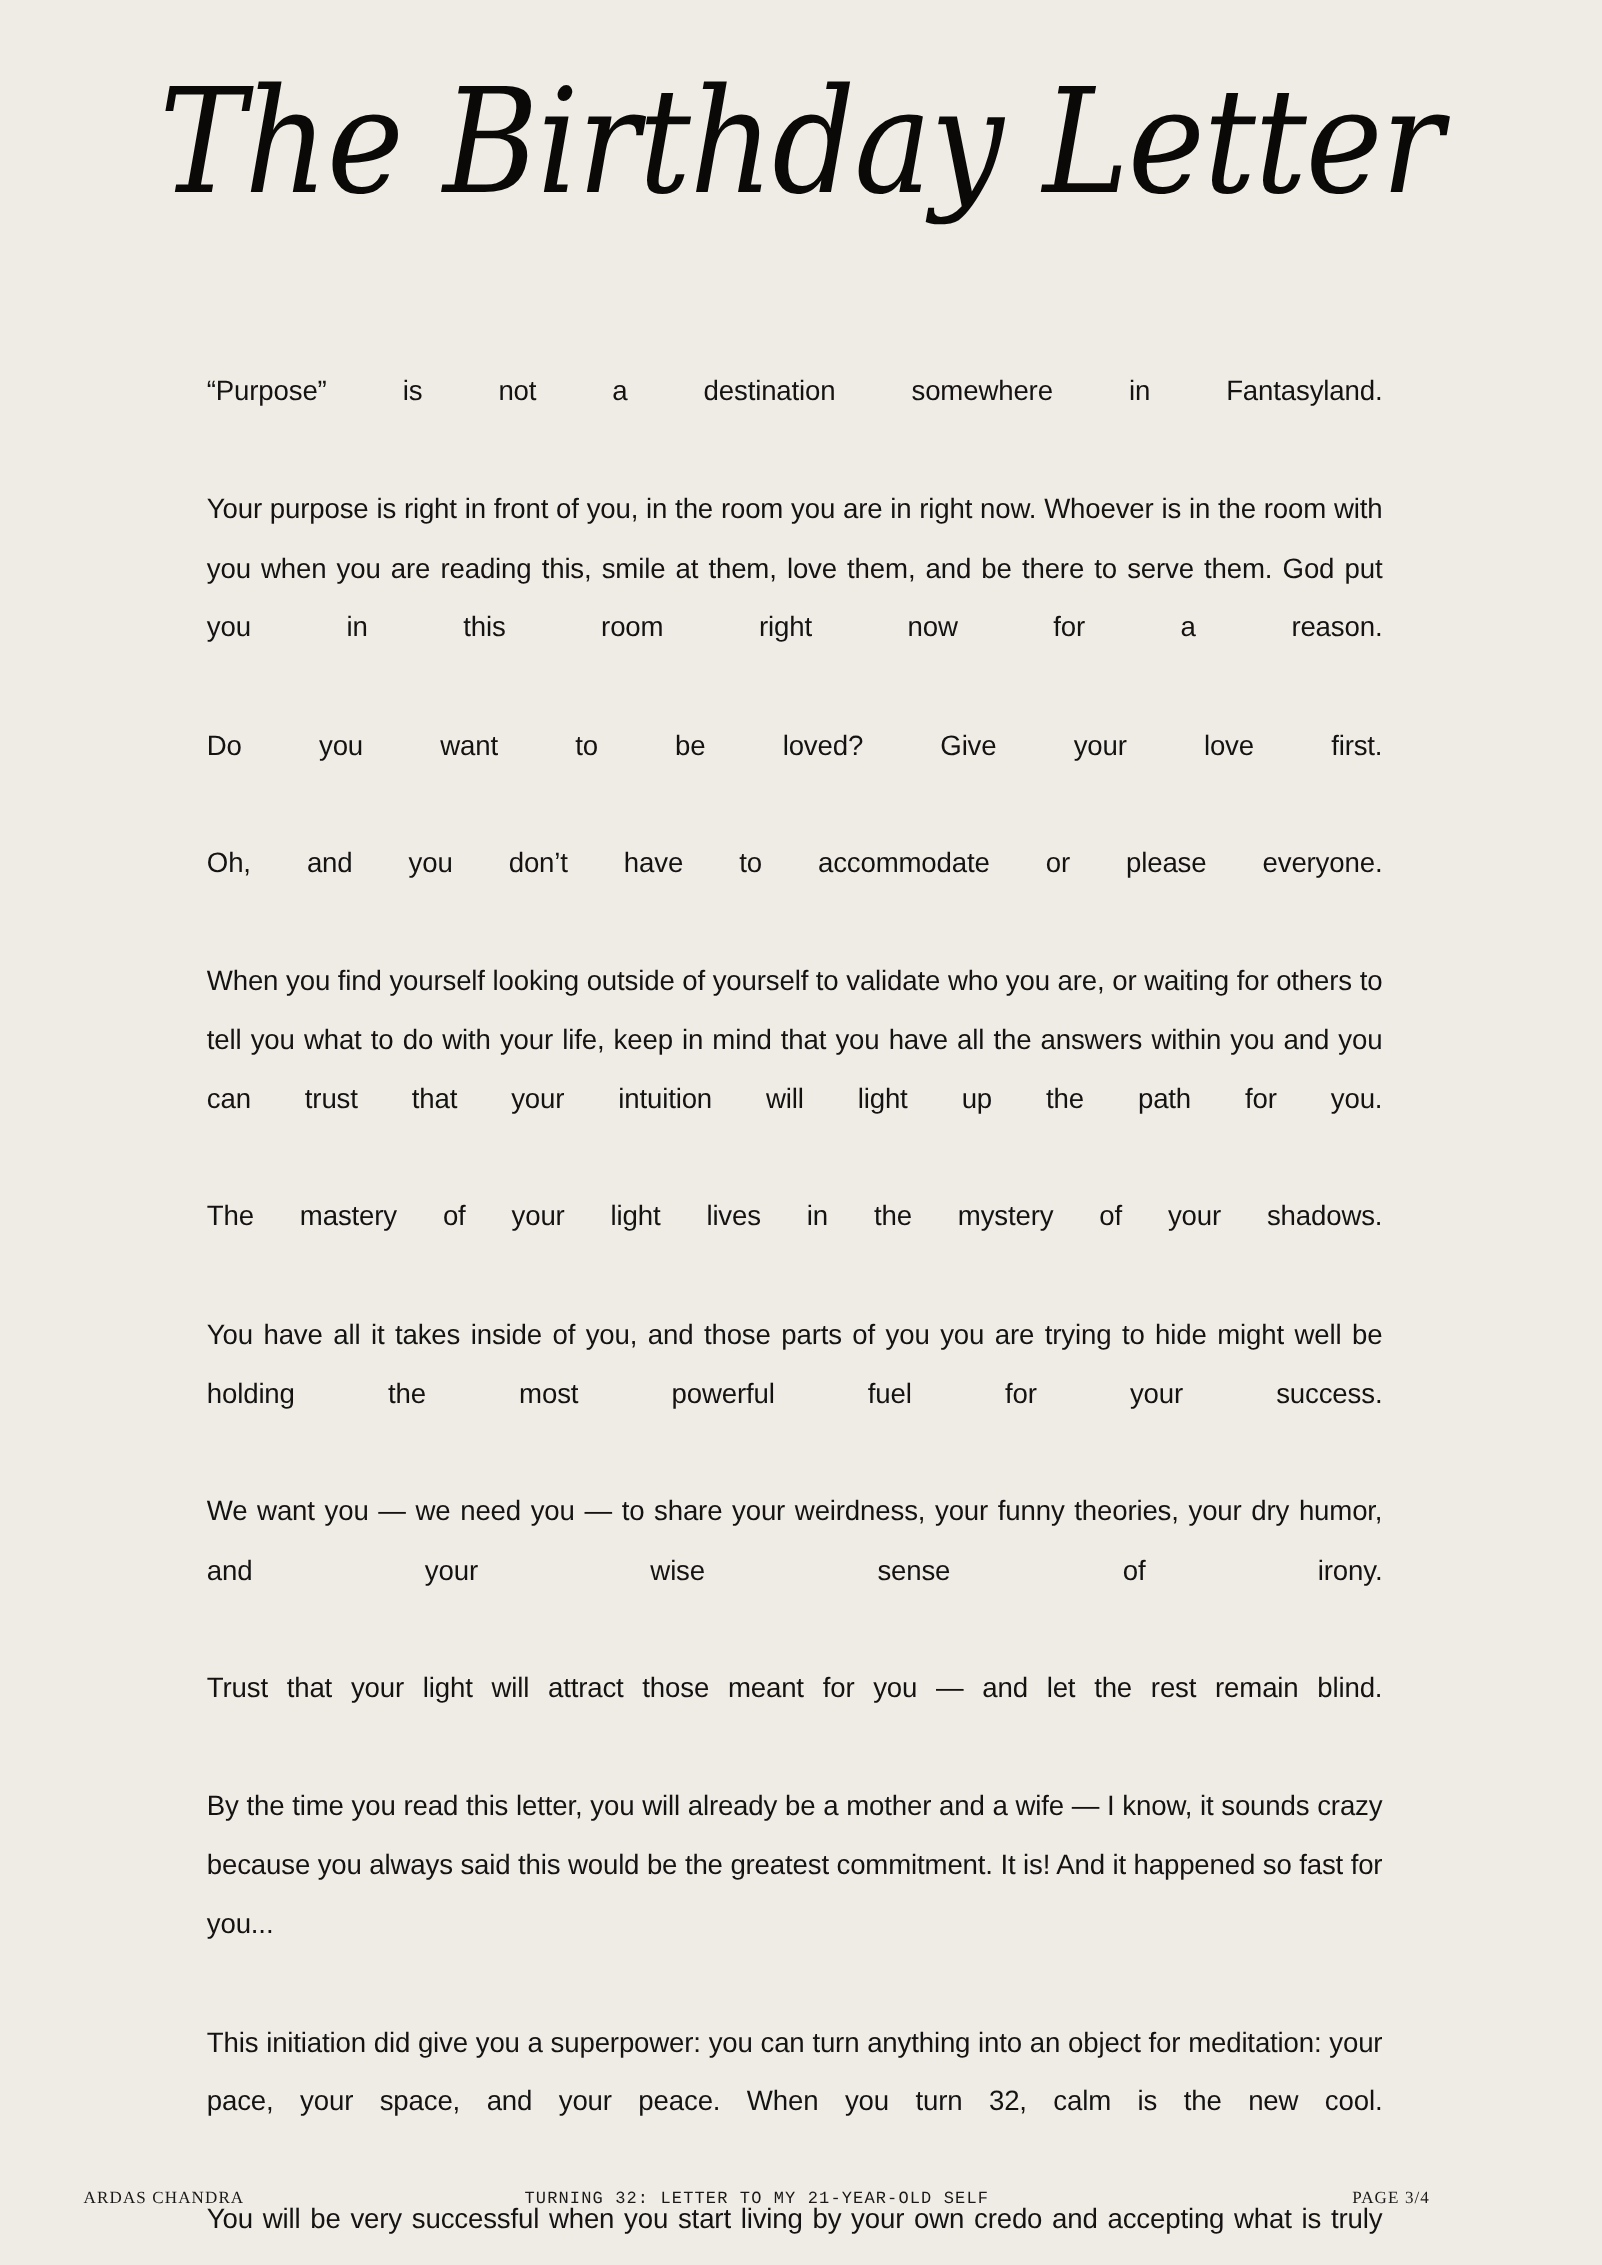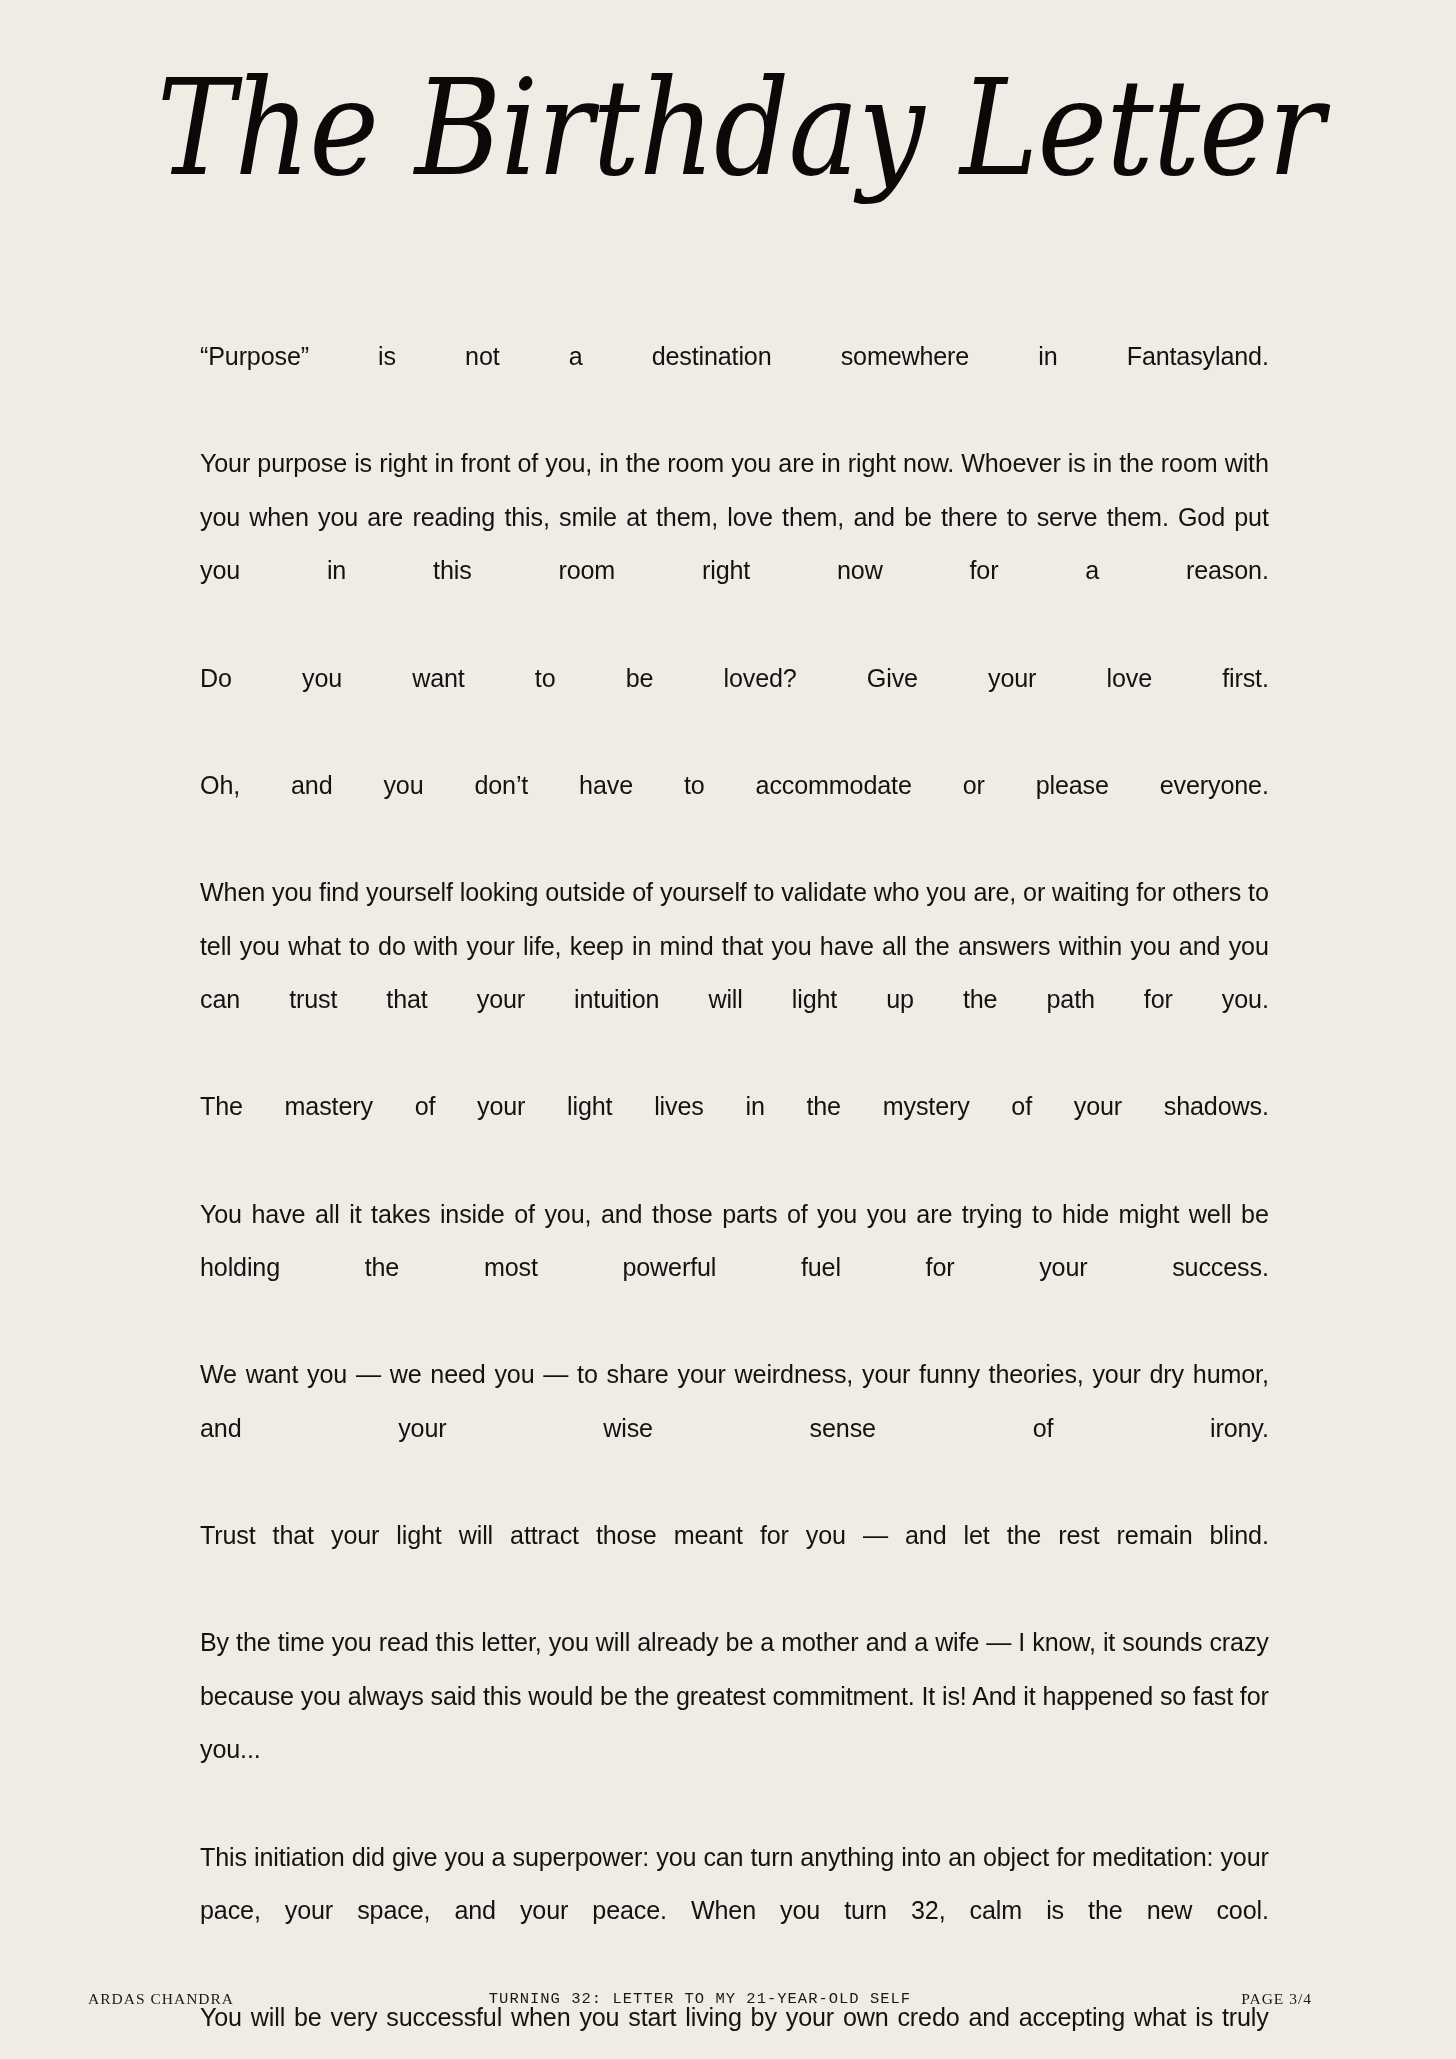--- a/index.html
+++ b/index.html
@@ -14,21 +14,20 @@
     color: #111010;
     position: relative;
     overflow: hidden;
   }
 
   .page {
     position: relative;
     width: 1376px;
     height: 2059px;
     box-sizing: border-box;
-    margin-left: 12px;
   }
 
   
   .title-wrap {
     position: absolute;
     top: 58px;
     left: 0;
     width: 1456px;
     text-align: center;
   }

